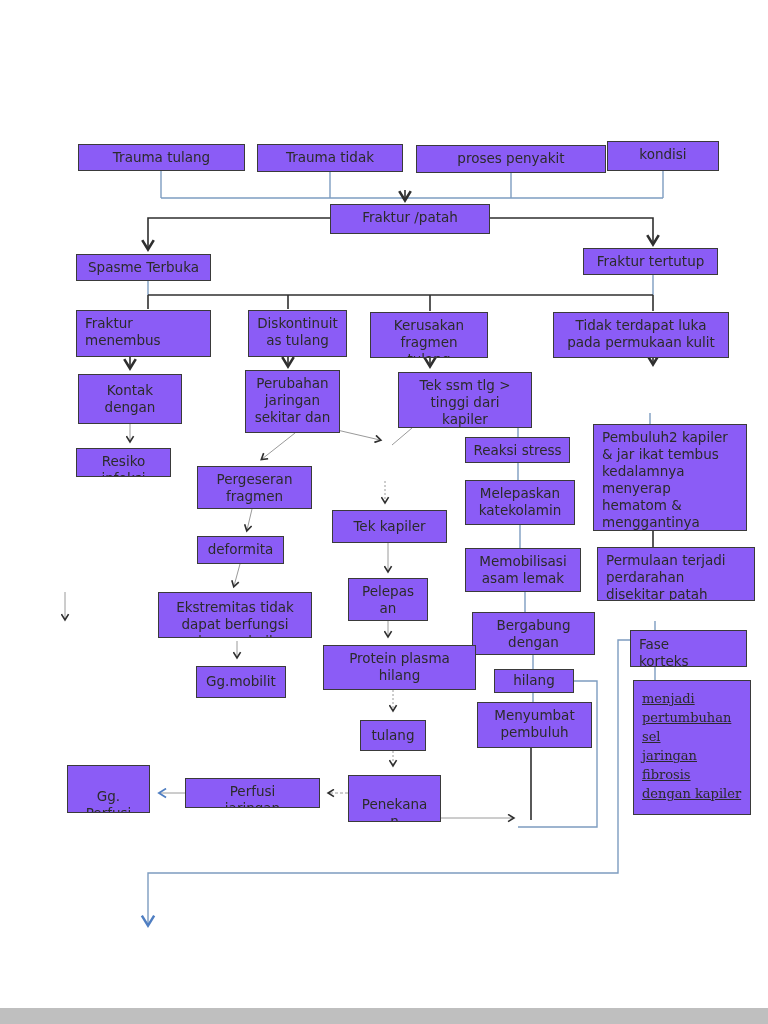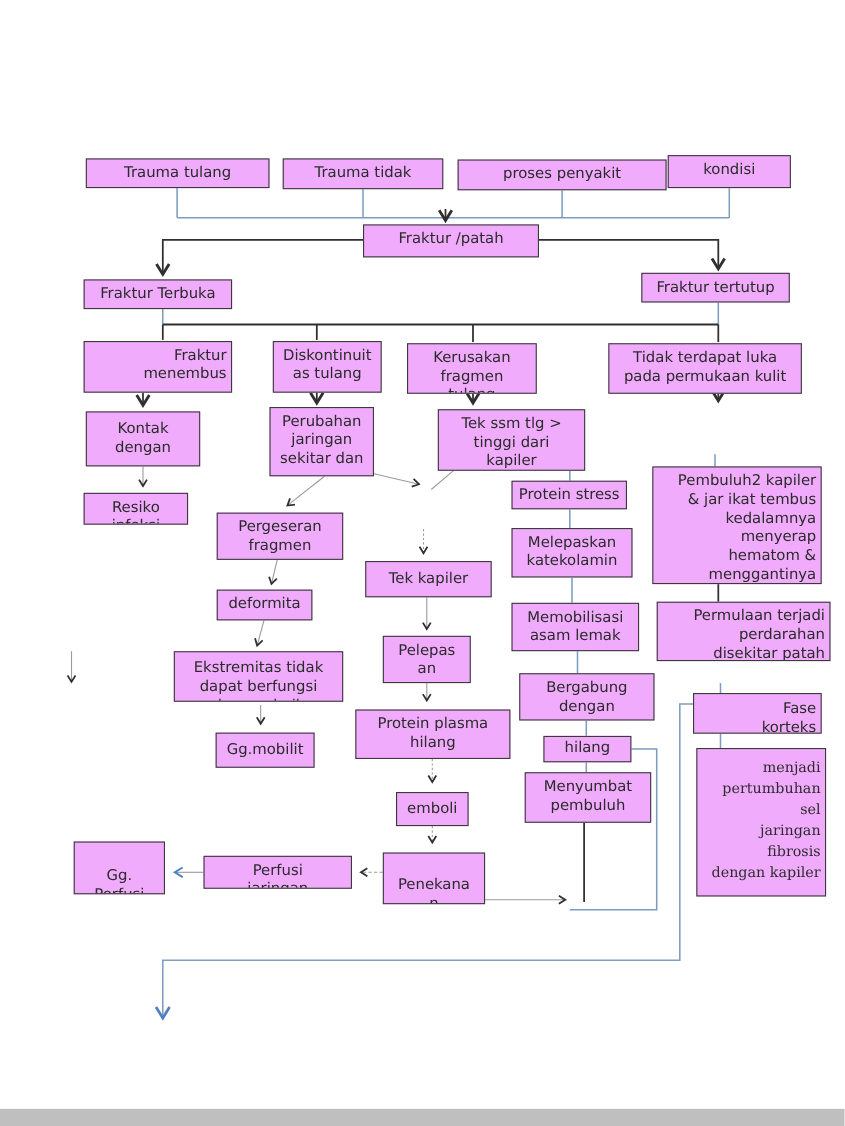--- a/index.html
+++ b/index.html
@@ -1,23 +1,23 @@
 <!DOCTYPE html>
 <html><head>
 <meta charset="utf-8">
 <style>
   html,body{margin:0;padding:0;background:#ffffff;}
   #canvas{position:relative;width:768px;height:1024px;background:#ffffff;overflow:hidden;
           font-family:"DejaVu Sans","Liberation Sans",sans-serif;}
   #connectors{position:absolute;left:0;top:0;width:768px;height:1024px;}
-  .box{position:absolute;box-sizing:border-box;border:1.6px solid #3a3a3a;background:#f0abfc;
+  .box{position:absolute;box-sizing:border-box;border:1.6px solid #3a3a3a;background:#8b5cf6;
        color:#2b2b2b;font-size:13.5px;line-height:17px;text-align:center;
        white-space:pre-line;overflow:hidden;padding-top:4px;}
-  .left{text-align:right;padding-left:8px;padding-right:4px;}
-  .serif{font-family:"DejaVu Serif","Liberation Serif",serif;font-size:13px;line-height:19px;padding-top:8px;}
+  .left{text-align:left;padding-left:8px;padding-right:4px;}
+  .serif{font-family:"DejaVu Serif","Liberation Serif",serif;font-size:13px;line-height:19px;padding-top:8px;text-decoration:underline;}
   .pagefoot{position:absolute;left:0;top:1008px;width:768px;height:16px;background:#bfbfbf;}
 </style>
 </head>
 <body>
 
 <div id="canvas">
 
   <svg id="connectors" width="768" height="1024" viewBox="0 0 768 1024">
     <defs>
       <marker id="chevB" viewBox="0 0 10 10" refX="6.5" refY="5" markerWidth="9" markerHeight="9" orient="auto-start-reverse">
@@ -85,21 +85,21 @@
       <line x1="65" y1="592" x2="65" y2="619" marker-end="url(#chevB)"></line>
     </g>
   </svg>
 
   <div class="box" style="left:78px;top:144px;width:167px;height:27px">Trauma tulang</div>
   <div class="box" style="left:257px;top:144px;width:146px;height:28px">Trauma tidak</div>
   <div class="box" style="left:416px;top:145px;width:190px;height:28px">proses penyakit</div>
   <div class="box" style="left:607px;top:141px;width:112px;height:30px">kondisi</div>
 
   <div class="box" style="left:330px;top:204px;width:160px;height:30px">Fraktur /patah</div>
-  <div class="box" style="left:76px;top:254px;width:135px;height:27px">Fraktur Terbuka</div>
+  <div class="box" style="left:76px;top:254px;width:135px;height:27px">Spasme Terbuka</div>
   <div class="box" style="left:583px;top:248px;width:135px;height:27px">Fraktur tertutup</div>
 
   <div class="box left" style="left:76px;top:310px;width:135px;height:47px">Fraktur
 menembus</div>
   <div class="box" style="left:248px;top:310px;width:99px;height:47px">Diskontinuit
 as tulang</div>
   <div class="box" style="left:370px;top:312px;width:118px;height:46px">Kerusakan
 fragmen
 tulang</div>
   <div class="box" style="left:553px;top:312px;width:176px;height:46px">Tidak terdapat luka
@@ -109,21 +109,21 @@
 dengan</div>
   <div class="box" style="left:76px;top:448px;width:95px;height:29px">Resiko
 infeksi</div>
 
   <div class="box" style="left:245px;top:370px;width:95px;height:63px">Perubahan
 jaringan
 sekitar dan</div>
   <div class="box" style="left:398px;top:372px;width:134px;height:56px">Tek ssm tlg &gt;
 tinggi dari
 kapiler</div>
-  <div class="box" style="left:465px;top:437px;width:105px;height:26px">Protein stress</div>
+  <div class="box" style="left:465px;top:437px;width:105px;height:26px">Reaksi stress</div>
   <div class="box left" style="left:593px;top:424px;width:154px;height:107px">Pembuluh2  kapiler
 &amp; jar ikat tembus
 kedalamnya
 menyerap
 hematom &amp;
 menggantinya</div>
   <div class="box" style="left:197px;top:466px;width:115px;height:43px">Pergeseran
 fragmen</div>
   <div class="box" style="left:465px;top:480px;width:110px;height:45px">Melepaskan
 katekolamin</div>
@@ -137,31 +137,31 @@
 tulang</div>
   <div class="box" style="left:348px;top:578px;width:80px;height:43px">Pelepas
 an</div>
   <div class="box" style="left:158px;top:592px;width:154px;height:46px;padding-top:6px">Ekstremitas tidak
 dapat berfungsi
 dengan baik</div>
   <div class="box" style="left:472px;top:612px;width:123px;height:43px">Bergabung
 dengan</div>
   <div class="box left" style="left:630px;top:630px;width:117px;height:37px;padding-top:5px">Fase
 korteks</div>
-  <div class="box" style="left:323px;top:645px;width:141px;height:45px">Protein plasma
+  <div class="box" style="left:323px;top:645px;width:153px;height:45px">Protein plasma
 hilang</div>
   <div class="box" style="left:196px;top:666px;width:90px;height:32px;padding-top:6px">Gg.mobilit</div>
   <div class="box" style="left:494px;top:669px;width:80px;height:24px;padding-top:2px">hilang</div>
   <div class="box left serif" style="left:633px;top:680px;width:118px;height:135px">menjadi
 pertumbuhan sel
 jaringan fibrosis
 dengan kapiler</div>
   <div class="box" style="left:477px;top:702px;width:115px;height:46px">Menyumbat
 pembuluh</div>
-  <div class="box" style="left:360px;top:720px;width:66px;height:31px;padding-top:6px">emboli</div>
+  <div class="box" style="left:360px;top:720px;width:66px;height:31px;padding-top:6px">tulang</div>
 
   <div class="box" style="left:348px;top:775px;width:93px;height:47px;padding-top:20px">Penekana
 n</div>
   <div class="box" style="left:185px;top:778px;width:135px;height:30px">Perfusi
 jaringan</div>
   <div class="box" style="left:67px;top:765px;width:83px;height:48px;padding-top:22px">Gg.
 Perfusi</div>
 
   <div class="pagefoot"></div>
 </div>

